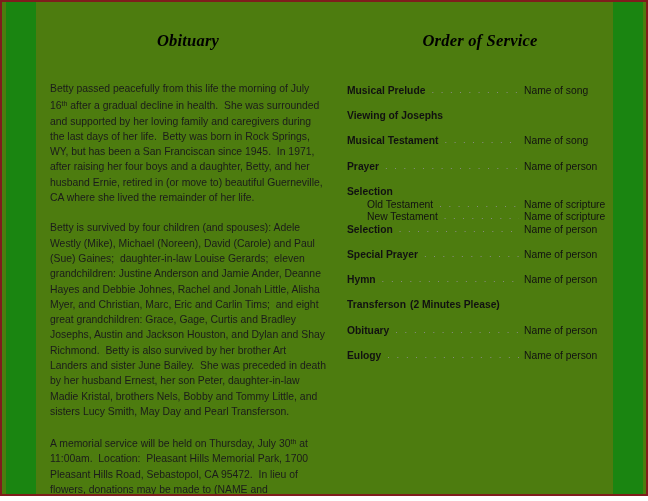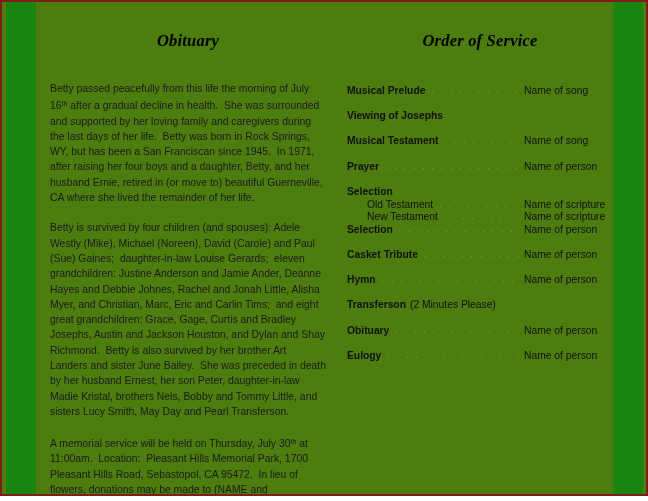--- a/index.html
+++ b/index.html
@@ -102,21 +102,21 @@
   }
   .service-row.sub-item:last-child {
     margin-bottom: 14.2px;
   }
 
   .svc-label {
     font-weight: bold;
     flex: 0 0 auto;
   }
   .svc-label-note {
-    font-weight: normal;
+    font-weight: bold;
     margin-left: 4px;
   }
   .service-row.sub-item .svc-label {
     font-weight: normal;
   }
 
   .svc-dots {
     flex: 1 1 auto;
     overflow: hidden;
     margin: 0 5px 0 6px;
@@ -194,21 +194,21 @@
             <span class="svc-label">New Testament</span>
             <span class="svc-dots"></span>
             <span class="svc-value">Name of scripture</span>
           </div>
           <div class="service-row">
             <span class="svc-label">Selection</span>
             <span class="svc-dots"></span>
             <span class="svc-value">Name of person</span>
           </div>
           <div class="service-row">
-            <span class="svc-label">Casket Tribute</span>
+            <span class="svc-label">Special Prayer</span>
             <span class="svc-dots"></span>
             <span class="svc-value">Name of person</span>
           </div>
           <div class="service-row">
             <span class="svc-label">Hymn</span>
             <span class="svc-dots"></span>
             <span class="svc-value">Name of person</span>
           </div>
           <div class="service-row no-value">
             <span class="svc-label">Transferson</span>

